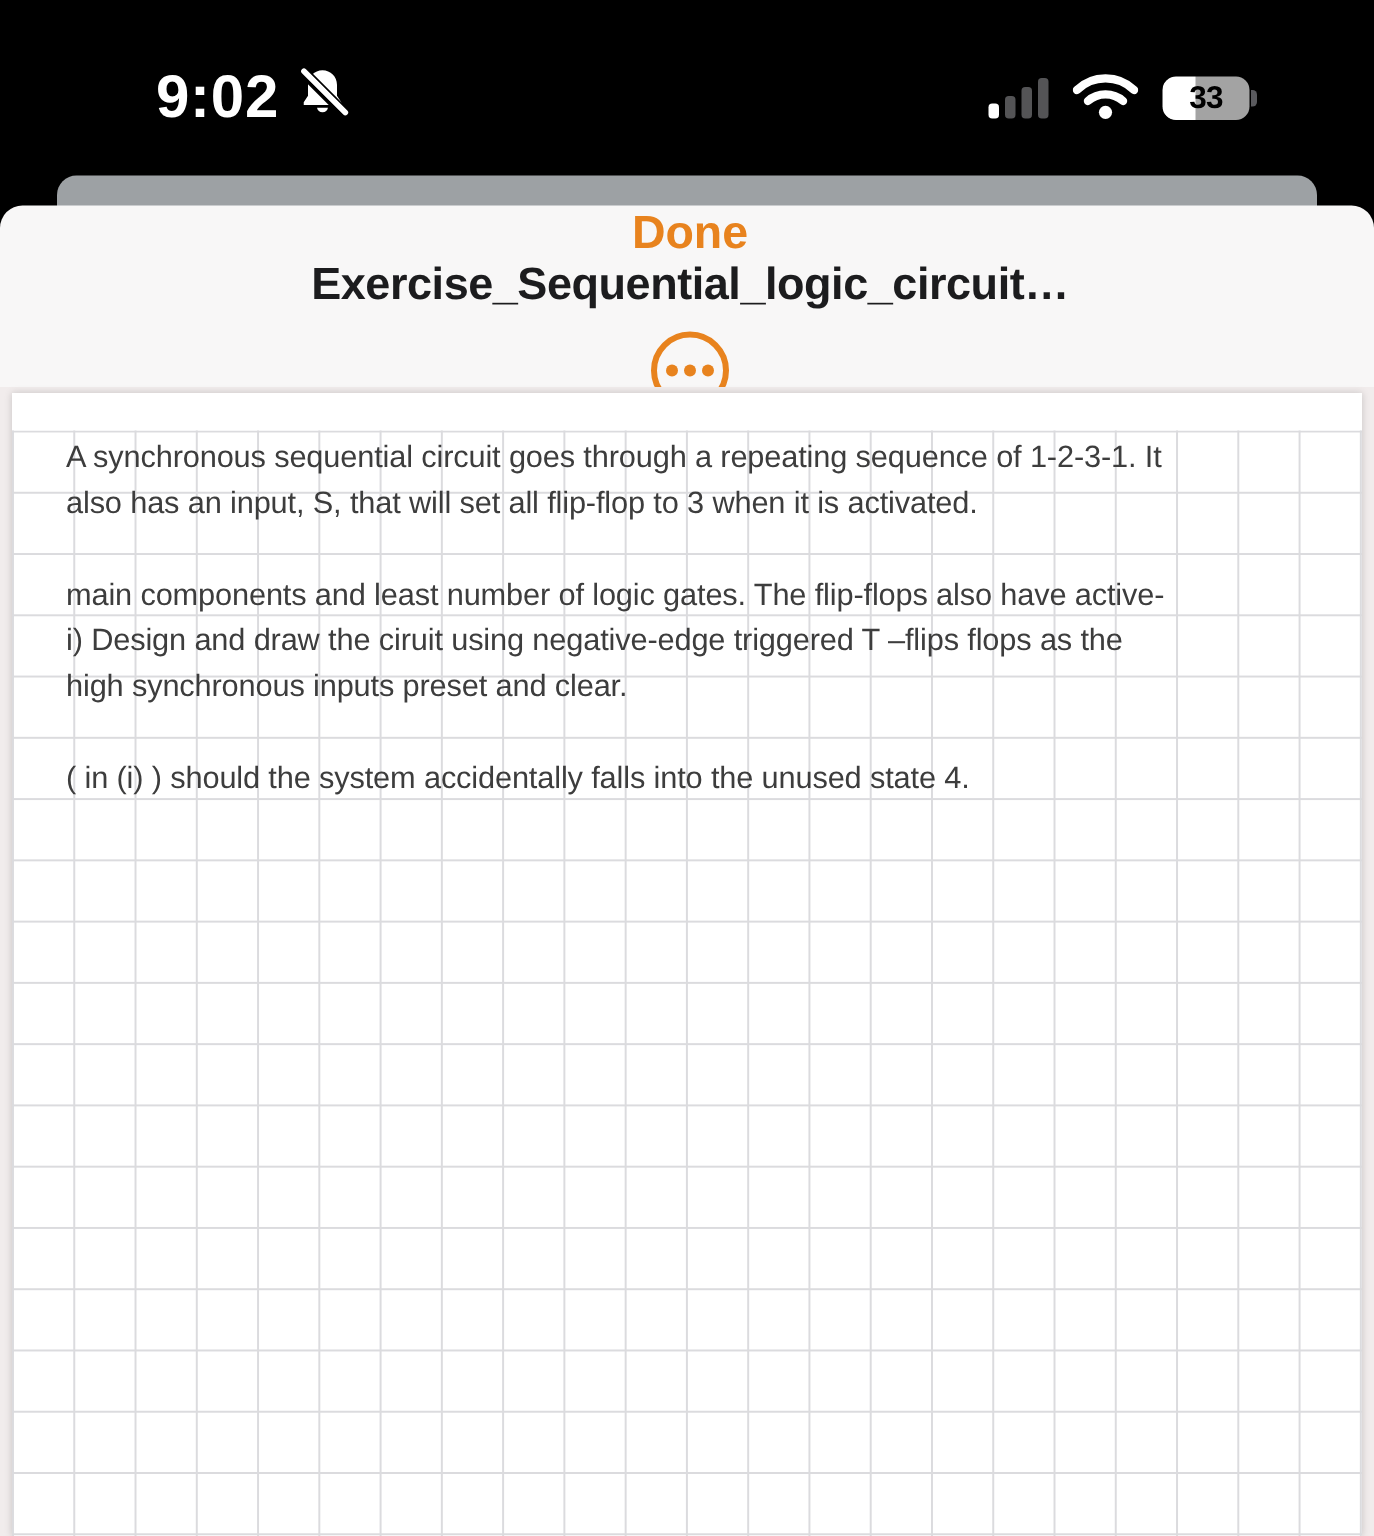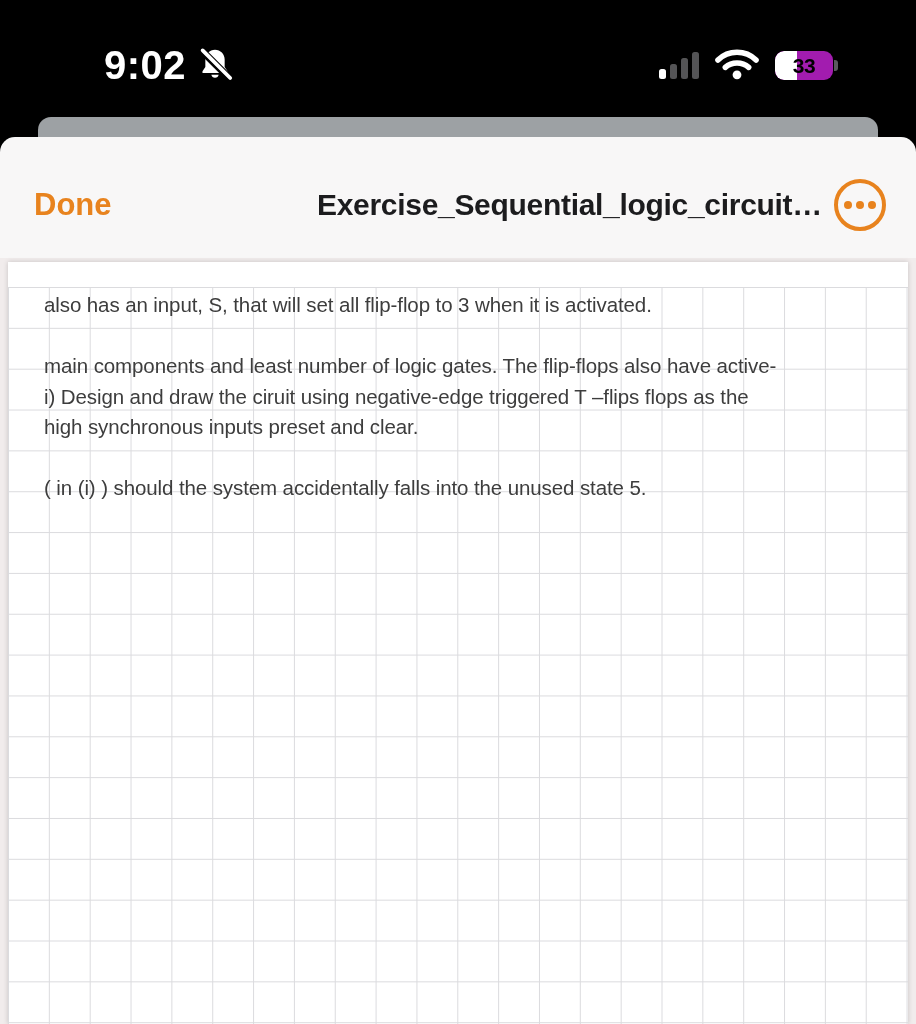--- a/index.html
+++ b/index.html
@@ -19,42 +19,42 @@
   .status-bar {
     position: absolute;
     top: 0; left: 0; right: 0;
     height: 117px;
     display: flex;
     align-items: center;
     justify-content: space-between;
     padding: 14px 78px 0 104px;
     color: #fff;
   }
-  .sb-left { display: flex; align-items: flex-end; gap: 10px; }
+  .sb-left { display: flex; align-items: flex-start; gap: 10px; }
   .sb-time {
     font-size: 40px;
     font-weight: 700;
     letter-spacing: 0.5px;
     color: #fff;
   }
   .sb-right { display: flex; align-items: center; gap: 16px; }
 
   .signal-bars { display: flex; align-items: flex-end; gap: 4px; height: 27px; }
   .signal-bars .bar { width: 7px; border-radius: 2.5px; background: #545456; }
   .signal-bars .b1 { height: 10px; background: #ffffff; }
   .signal-bars .b2 { height: 15px; }
   .signal-bars .b3 { height: 21px; }
   .signal-bars .b4 { height: 27px; }
 
   .battery { display: flex; align-items: center; }
   .battery-body {
     position: relative;
     width: 58px; height: 29px;
     border-radius: 9px;
-    background: #a21caf;
+    background: #a3a3a3;
     overflow: hidden;
   }
   .battery-fill {
     position: absolute; left: 0; top: 0; bottom: 0;
     width: 38%;
     background: #ffffff;
     border-radius: 9px 0 0 9px;
   }
   .battery-num {
     position: absolute; inset: 0;
@@ -86,20 +86,21 @@
     border-radius: 15px 15px 0 0;
     overflow: hidden;
   }
 
   .nav-bar {
     position: relative;
     height: 152px;
     display: flex;
     align-items: center;
     padding: 0 30px 16px 34px;
+    flex-direction: column;
   }
   .done-btn {
     background: none; border: none; cursor: pointer;
     font-family: "Liberation Sans", sans-serif;
     font-size: 31px; font-weight: 700;
     color: #e8831e;
     padding: 0;
     flex: 0 0 auto;
   }
   .nav-title {
@@ -214,28 +215,29 @@
         <span class="dot"></span>
         <span class="dot"></span>
       </button>
     </div>
 
     <div class="doc-area">
       <div class="page">
         <div class="grid"></div>
         <div class="text-layer">
             <div class="para">
+              <div class="line">A synchronous sequential circuit goes through a repeating sequence of 1-2-3-1. It</div>
               <div class="line">also has an input, S, that will set all flip-flop to 3 when it is activated.</div>
             </div>
             <div class="para">
               <div class="line">main components and least number of logic gates. The flip-flops also have active-</div>
               <div class="line">i) Design and draw the ciruit using negative-edge triggered T –flips flops as the</div>
               <div class="line">high synchronous inputs preset and clear.</div>
             </div>
             <div class="para">
-              <div class="line">( in (i) ) should the system accidentally falls into the unused state 5.</div>
+              <div class="line">( in (i) ) should the system accidentally falls into the unused state 4.</div>
             </div>
           </div>
       </div>
     </div>
 
   </div>
 </div>
 
 </body></html>

